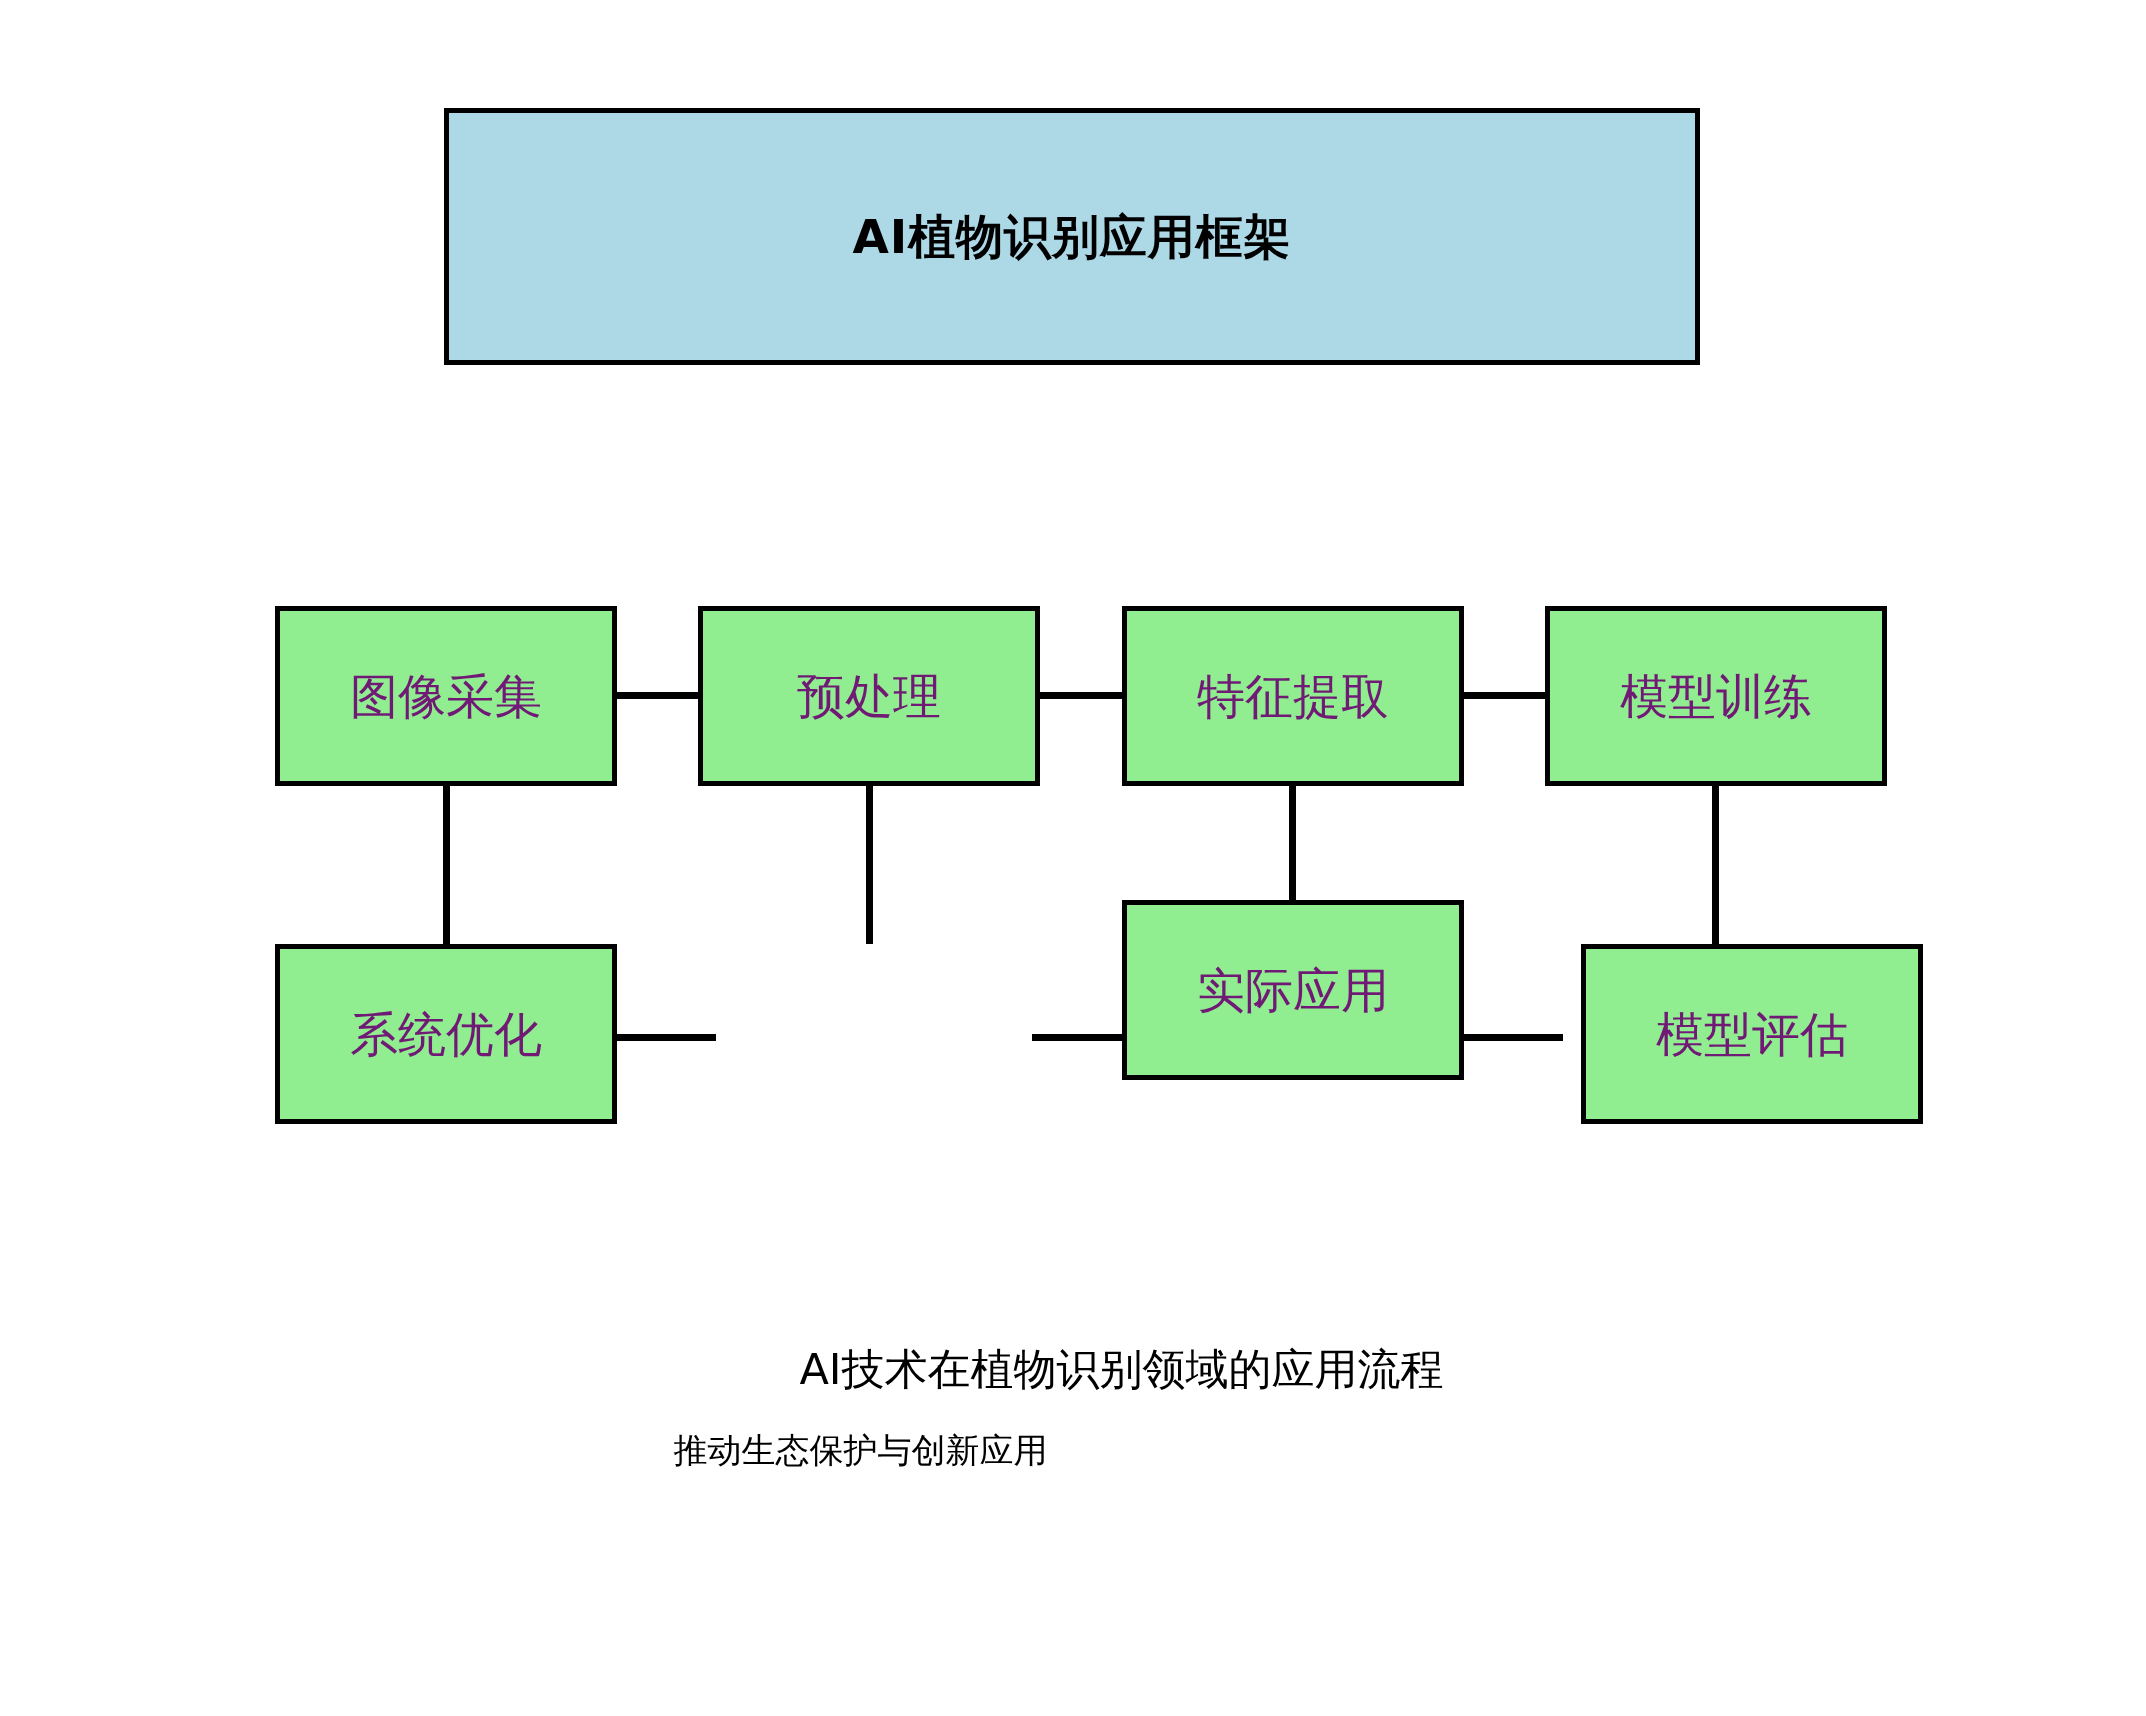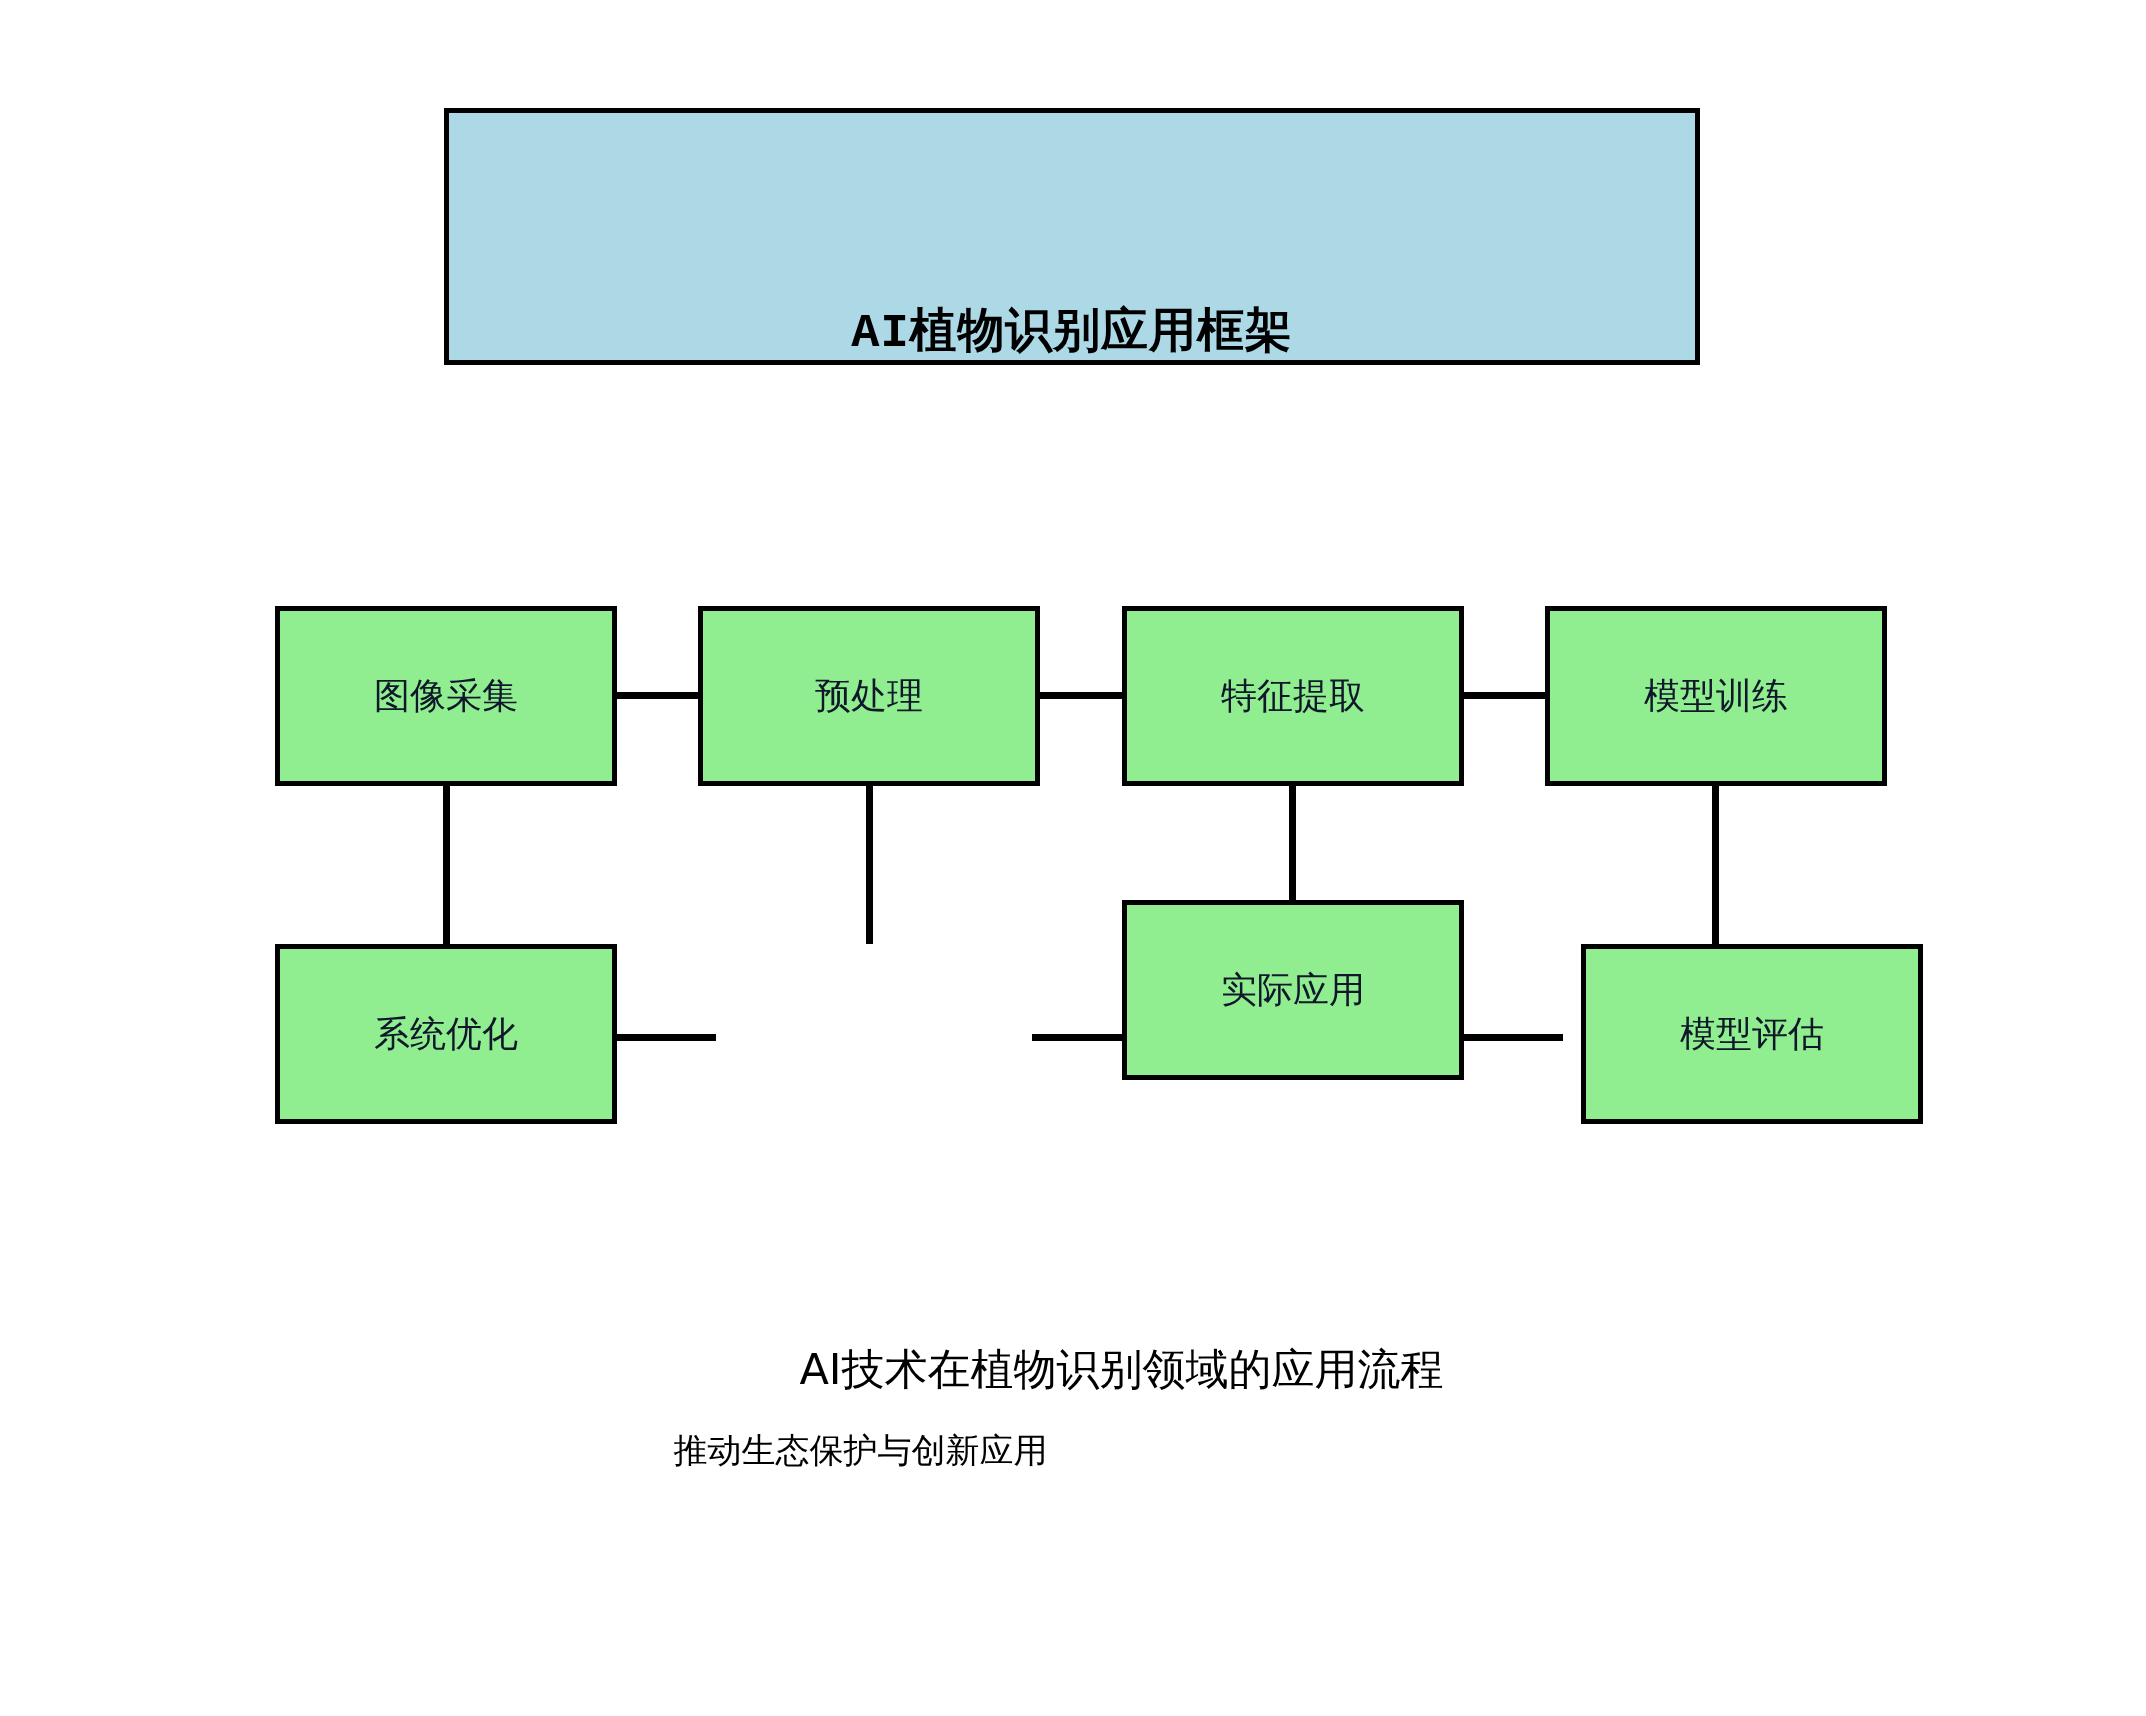--- a/index.html
+++ b/index.html
@@ -22,23 +22,22 @@
   .header-box {
     position: absolute;
     left: 444px;
     top: 108px;
     width: 1256px;
     height: 257px;
     background: #ADD8E6;
     border: 5.4px solid #000000;
     box-sizing: border-box;
     display: flex;
-    align-items: flex-end;
+    align-items: center;
     justify-content: center;
-    font-family: Liberation Mono, monospace;
   }
   .header-title {
     font-size: 47px;
     font-weight: bold;
     color: #000000;
     letter-spacing: 0.9px;
     line-height: 1.1;
     white-space: nowrap;
   }
 
@@ -49,22 +48,22 @@
     height: 180px;
     background: #90EE90;
     border: 5.4px solid #000000;
     box-sizing: border-box;
     display: flex;
     align-items: center;
     justify-content: center;
     z-index: 3;
   }
   .node-label {
-    font-size: 36px;
-    color: #0f172a;
+    font-size: 48px;
+    color: #701a75;
     line-height: 1.1;
     white-space: nowrap;
   }
 
   
   .connector-h {
     position: absolute;
     height: 7.2px;
     background: #000000;
     z-index: 1;

